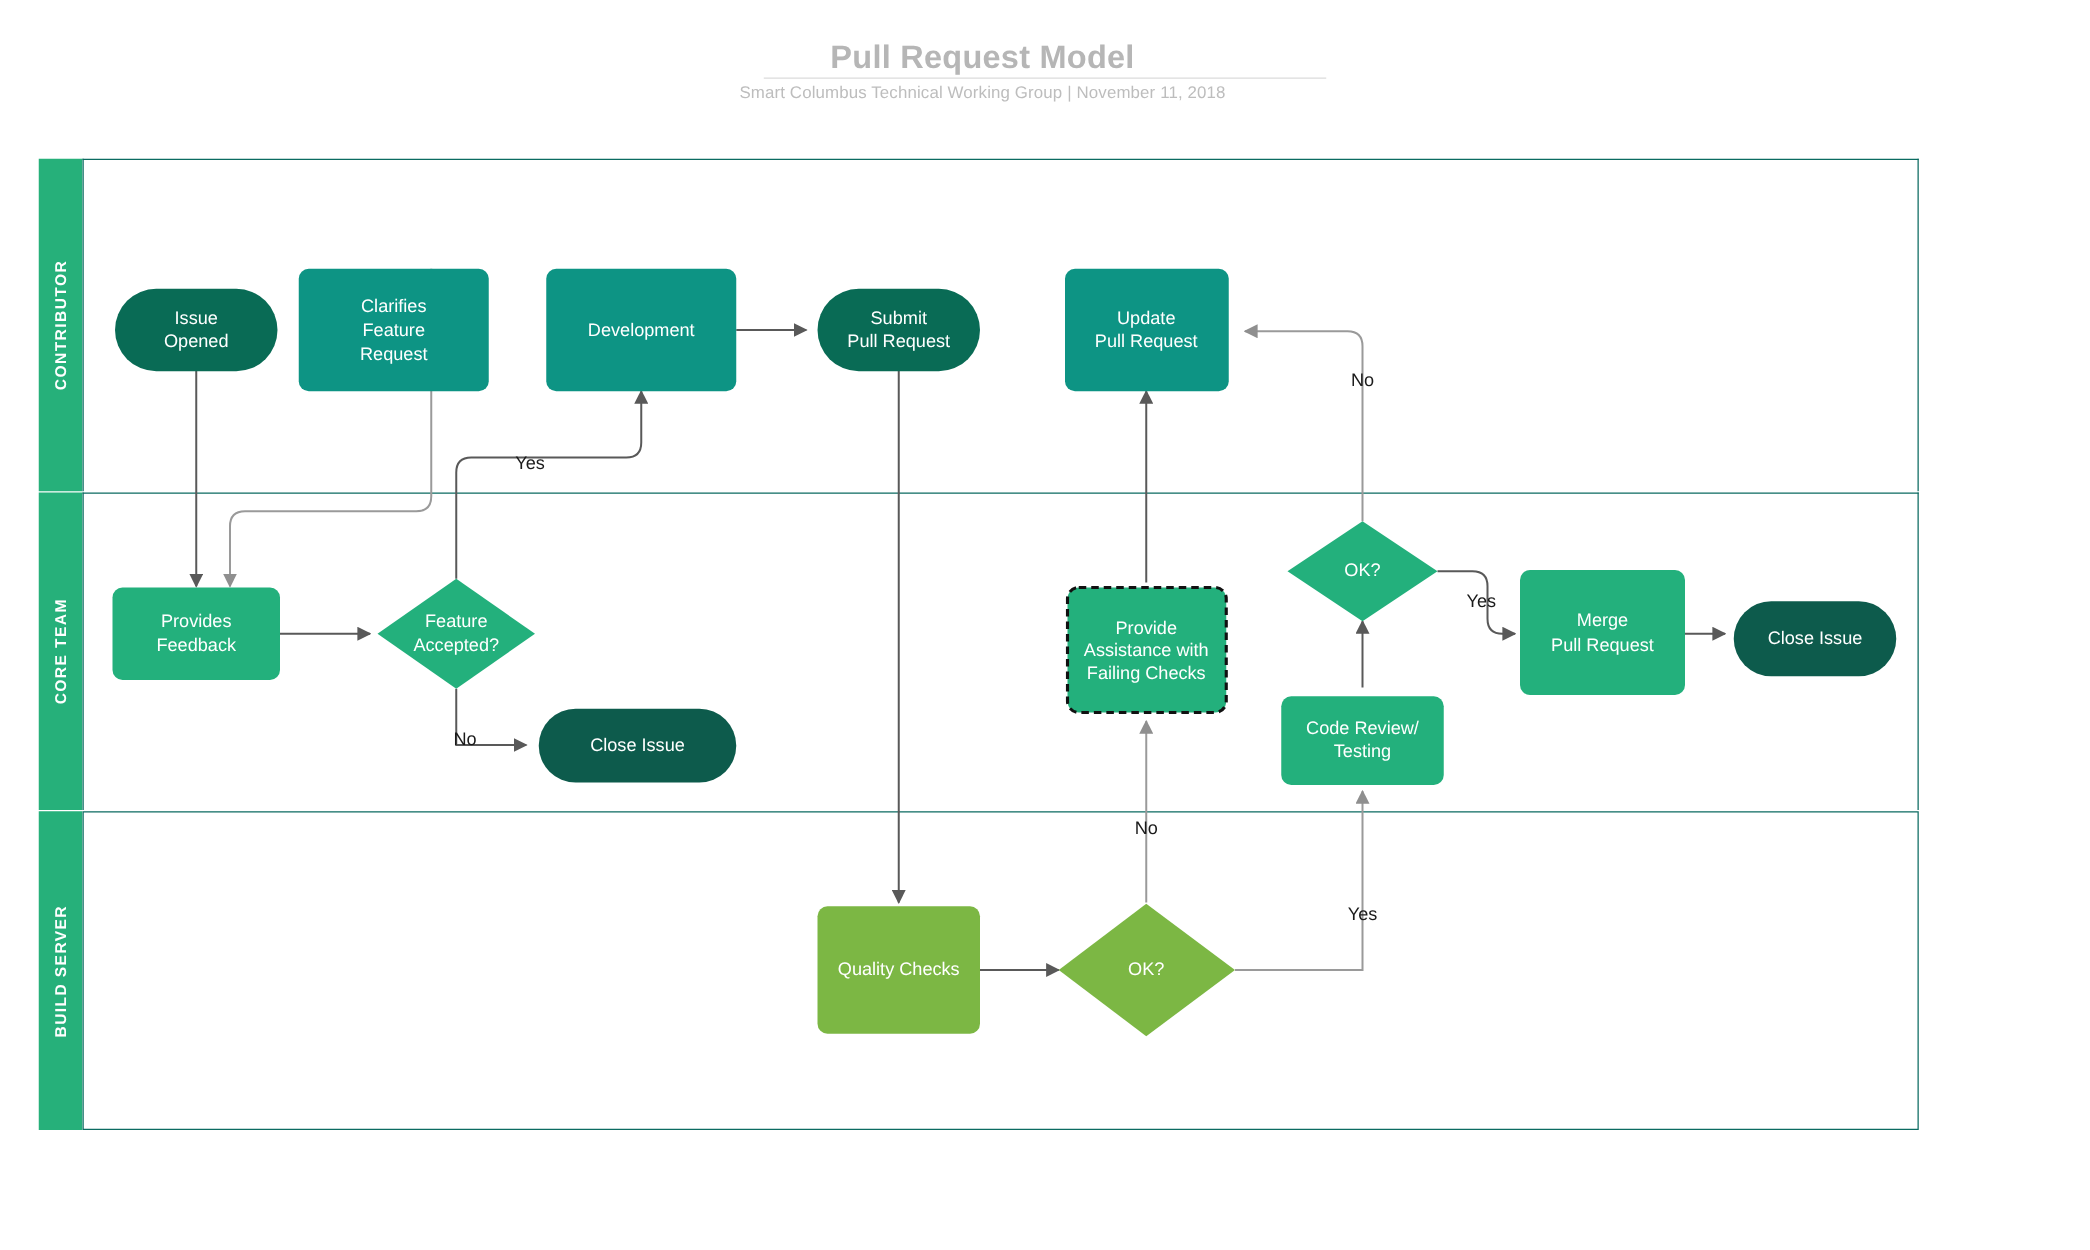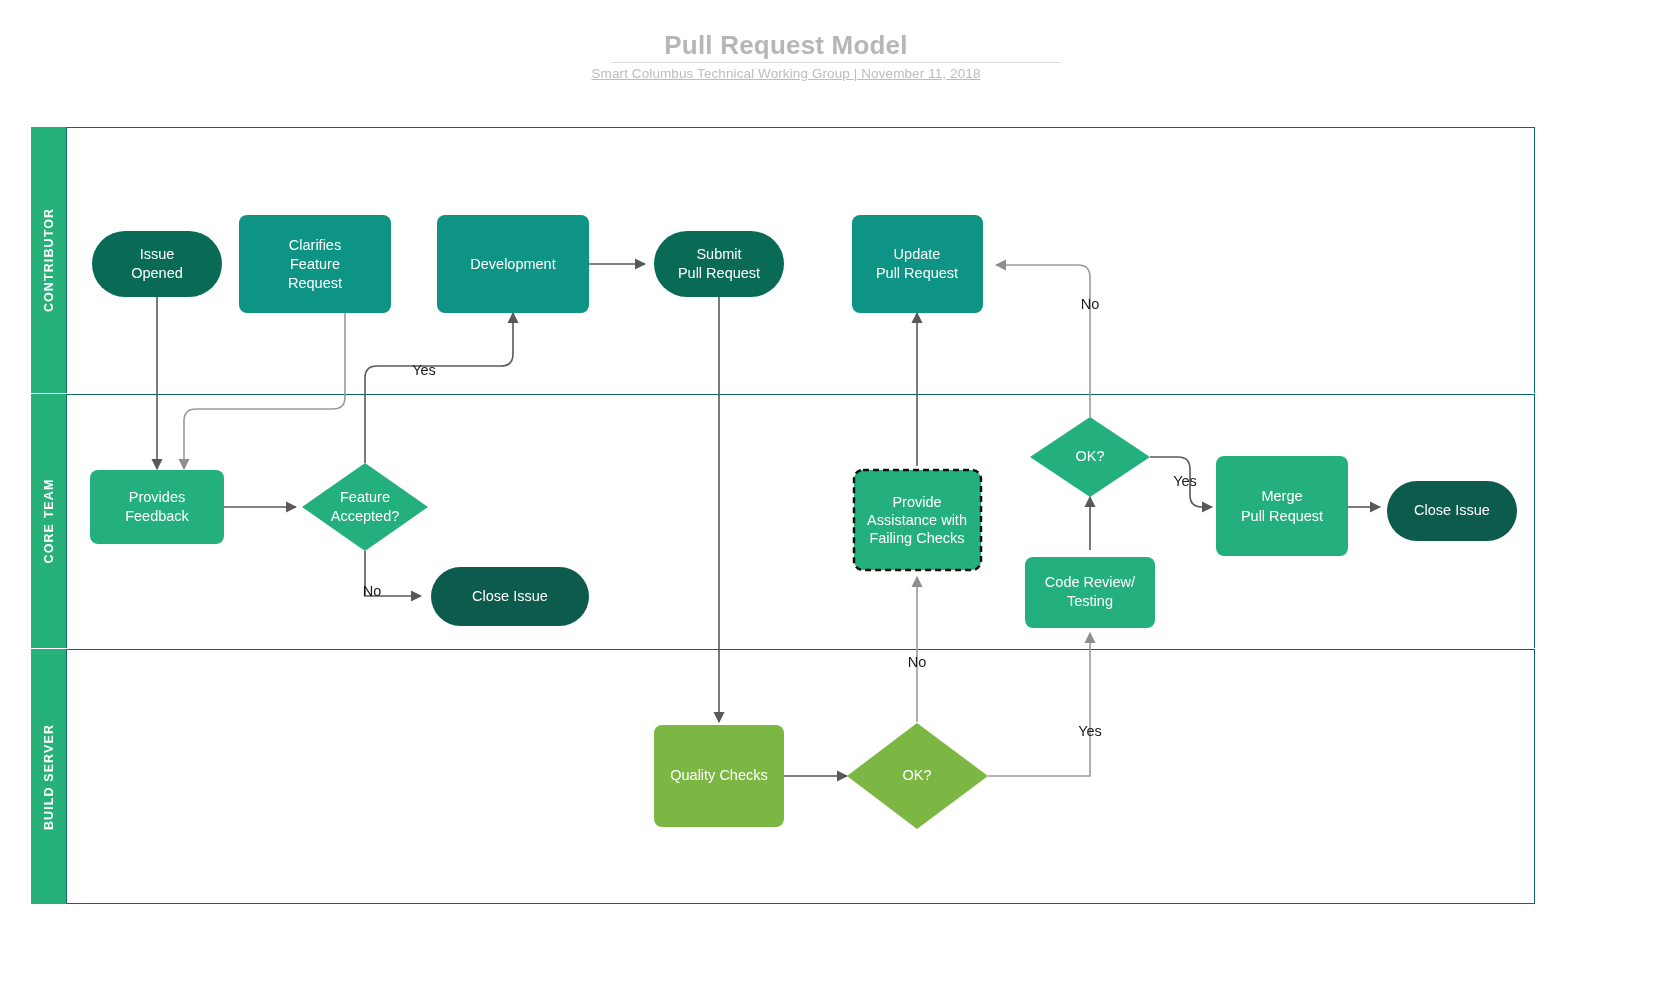--- a/index.html
+++ b/index.html
@@ -44,21 +44,20 @@
   }
   #subtitle {
     position: absolute;
     left: 0;
     top: 66px;
     width: 1572px;
     text-align: center;
     font-size: 13.5px;
     color: #bdbdbd;
     letter-spacing: 0.1px;
-    text-decoration: underline;
   }
 
   
   #pool {
     position: absolute;
     left: 31px;
     top: 127px;
     width: 1504px;
     height: 777px;
   }

